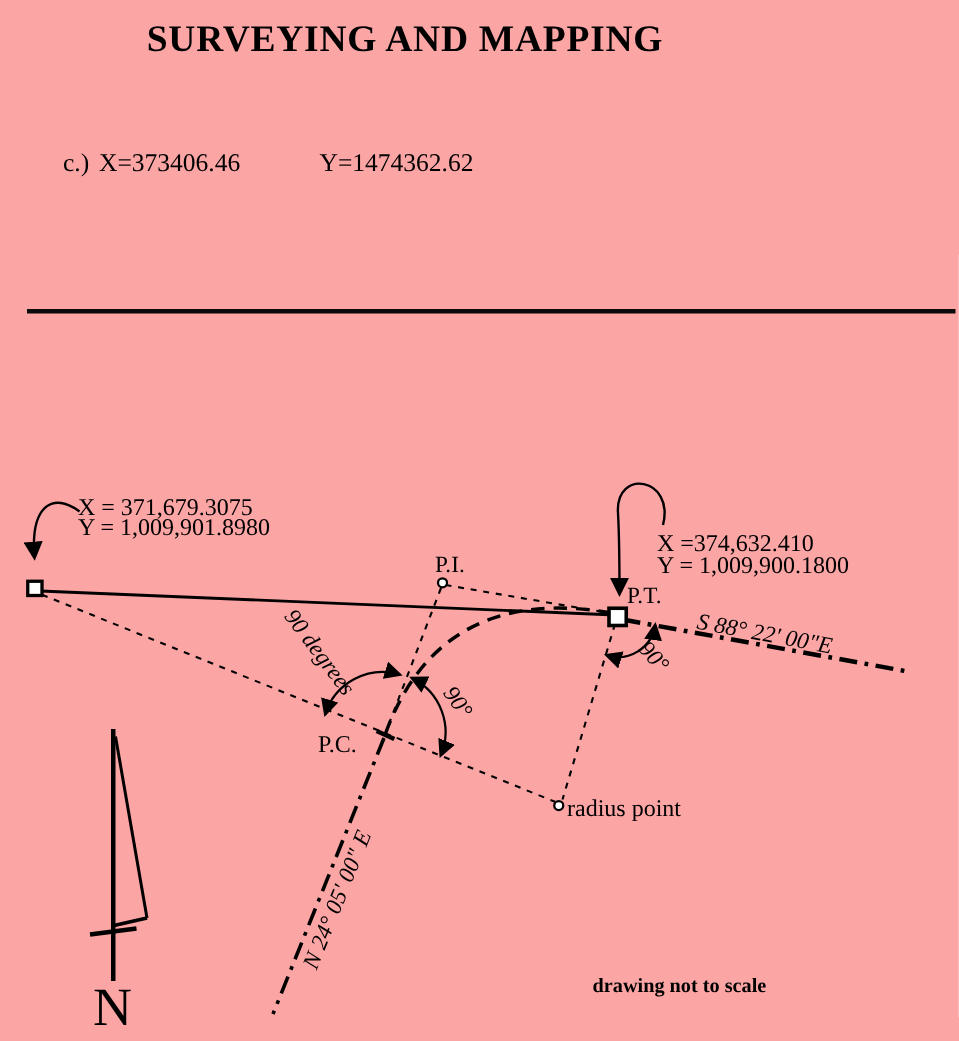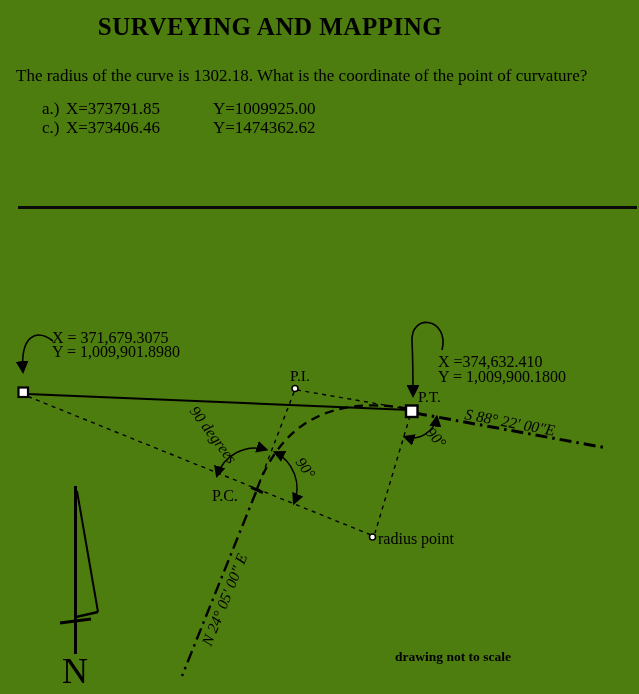--- a/index.html
+++ b/index.html
@@ -1,17 +1,17 @@
 <!DOCTYPE html>
 <html><head>
 <meta charset="utf-8">
 <style>
   html,body{margin:0;padding:0;}
   body{width:639px;height:694px;background:#ffffff;overflow:hidden;}
-  .page{position:relative;width:639px;height:694px;background:#4d7c0f;
+  .page{position:relative;width:639px;height:694px;background:#fca5a5;
         font-family:"Liberation Serif","DejaVu Serif",serif;color:#000;}
   .title{position:absolute;top:13px;left:0;width:540px;margin:0;
          font-size:25px;font-weight:bold;text-align:center;letter-spacing:.5px;}
   .question{position:absolute;top:66px;left:16px;width:600px;margin:0;
             font-size:17px;line-height:20px;}
   .options{position:absolute;top:99px;left:42px;font-size:17px;line-height:19.4px;}
   .opt-row{white-space:nowrap;}
   .opt-label{display:inline-block;width:24px;}
   .opt-col1{display:inline-block;width:147px;}
   .rule{position:absolute;top:206px;left:18px;width:619px;height:3px;background:#0a0a0a;}
@@ -23,26 +23,22 @@
   .note{font-size:13.5px;font-weight:bold;}
   .north-n{font-size:36px;}
 </style>
 </head>
 <body>
 
 <div class="page">
 
   <h1 class="title">SURVEYING AND MAPPING</h1>
 
-  <p class="question">The radius of the curve is 1302.18. What is the coordinate of the point of curvature?</p>
 
   <div class="options">
-    <div class="opt-row">
-      <span class="opt-label">a.)</span><span class="opt-col1">X=373791.85</span><span class="opt-col2">Y=1009925.00</span>
-    </div>
     <div class="opt-row">
       <span class="opt-label">c.)</span><span class="opt-col1">X=373406.46</span><span class="opt-col2">Y=1474362.62</span>
     </div>
   </div>
 
   <div class="rule"></div>
 
   <svg width="639" height="694" viewBox="0 0 639 694">
     <defs>
       <marker id="arw" viewBox="0 0 10 10" refX="8.5" refY="5" markerWidth="8" markerHeight="8" orient="auto-start-reverse">

